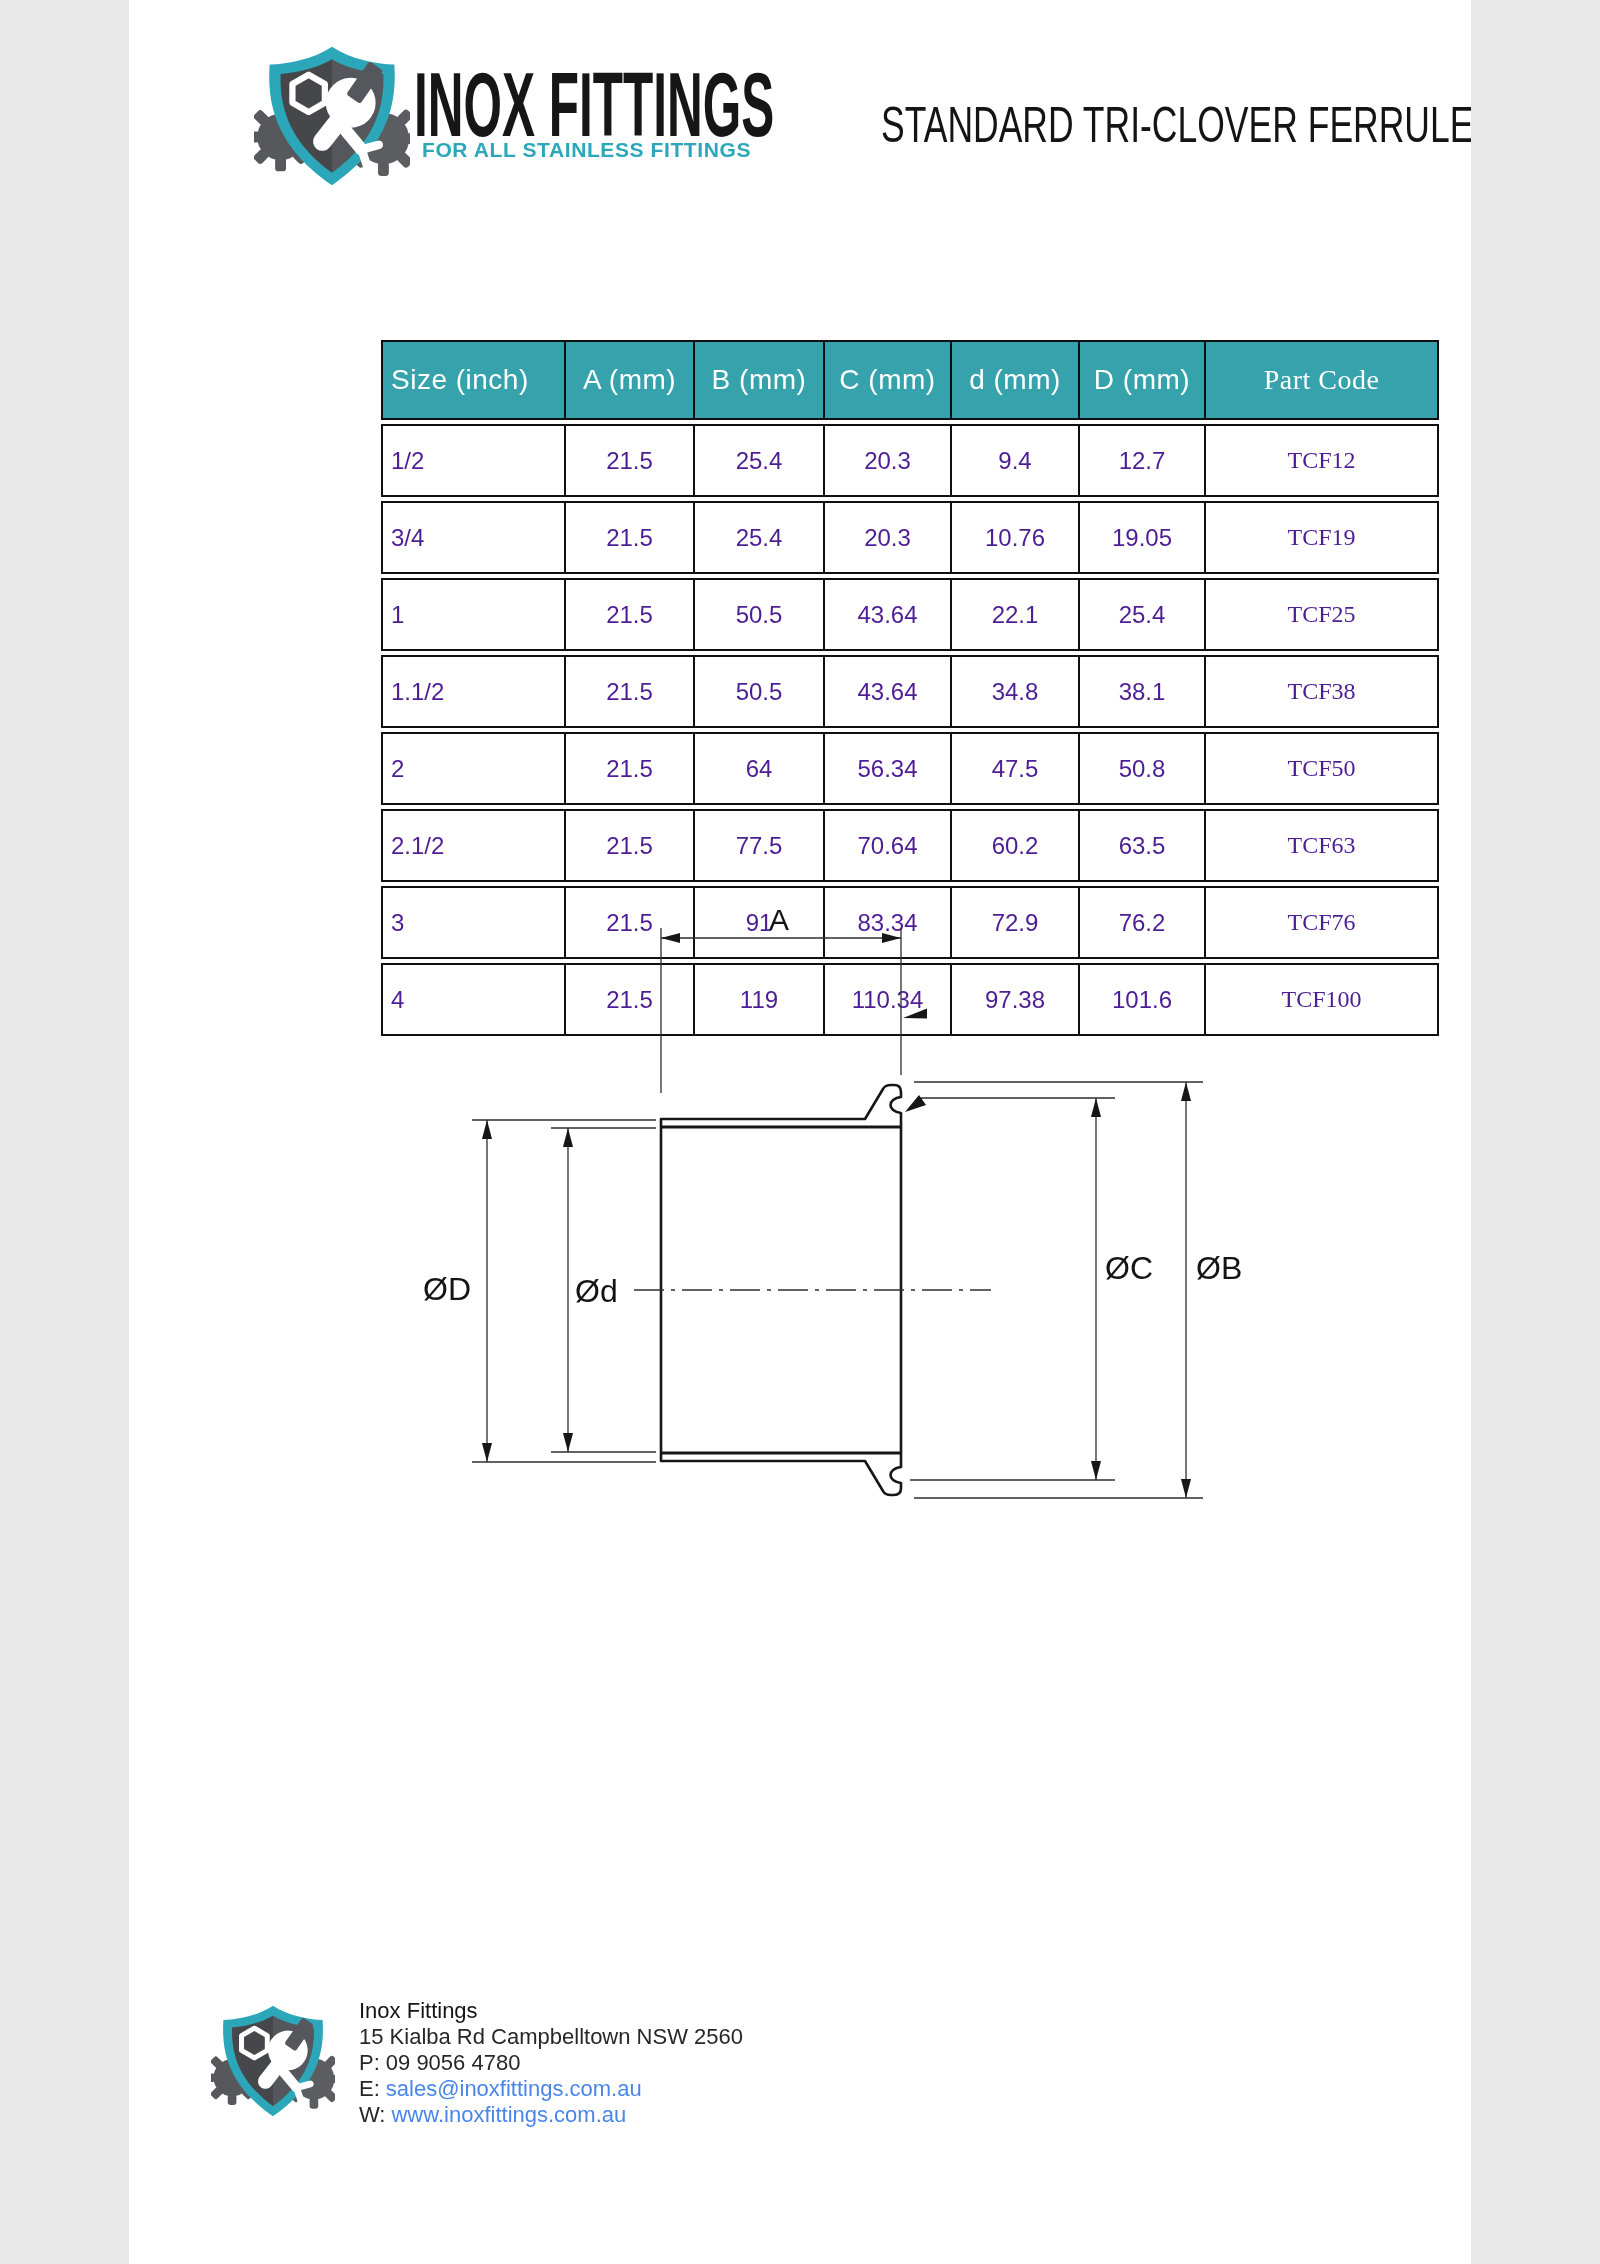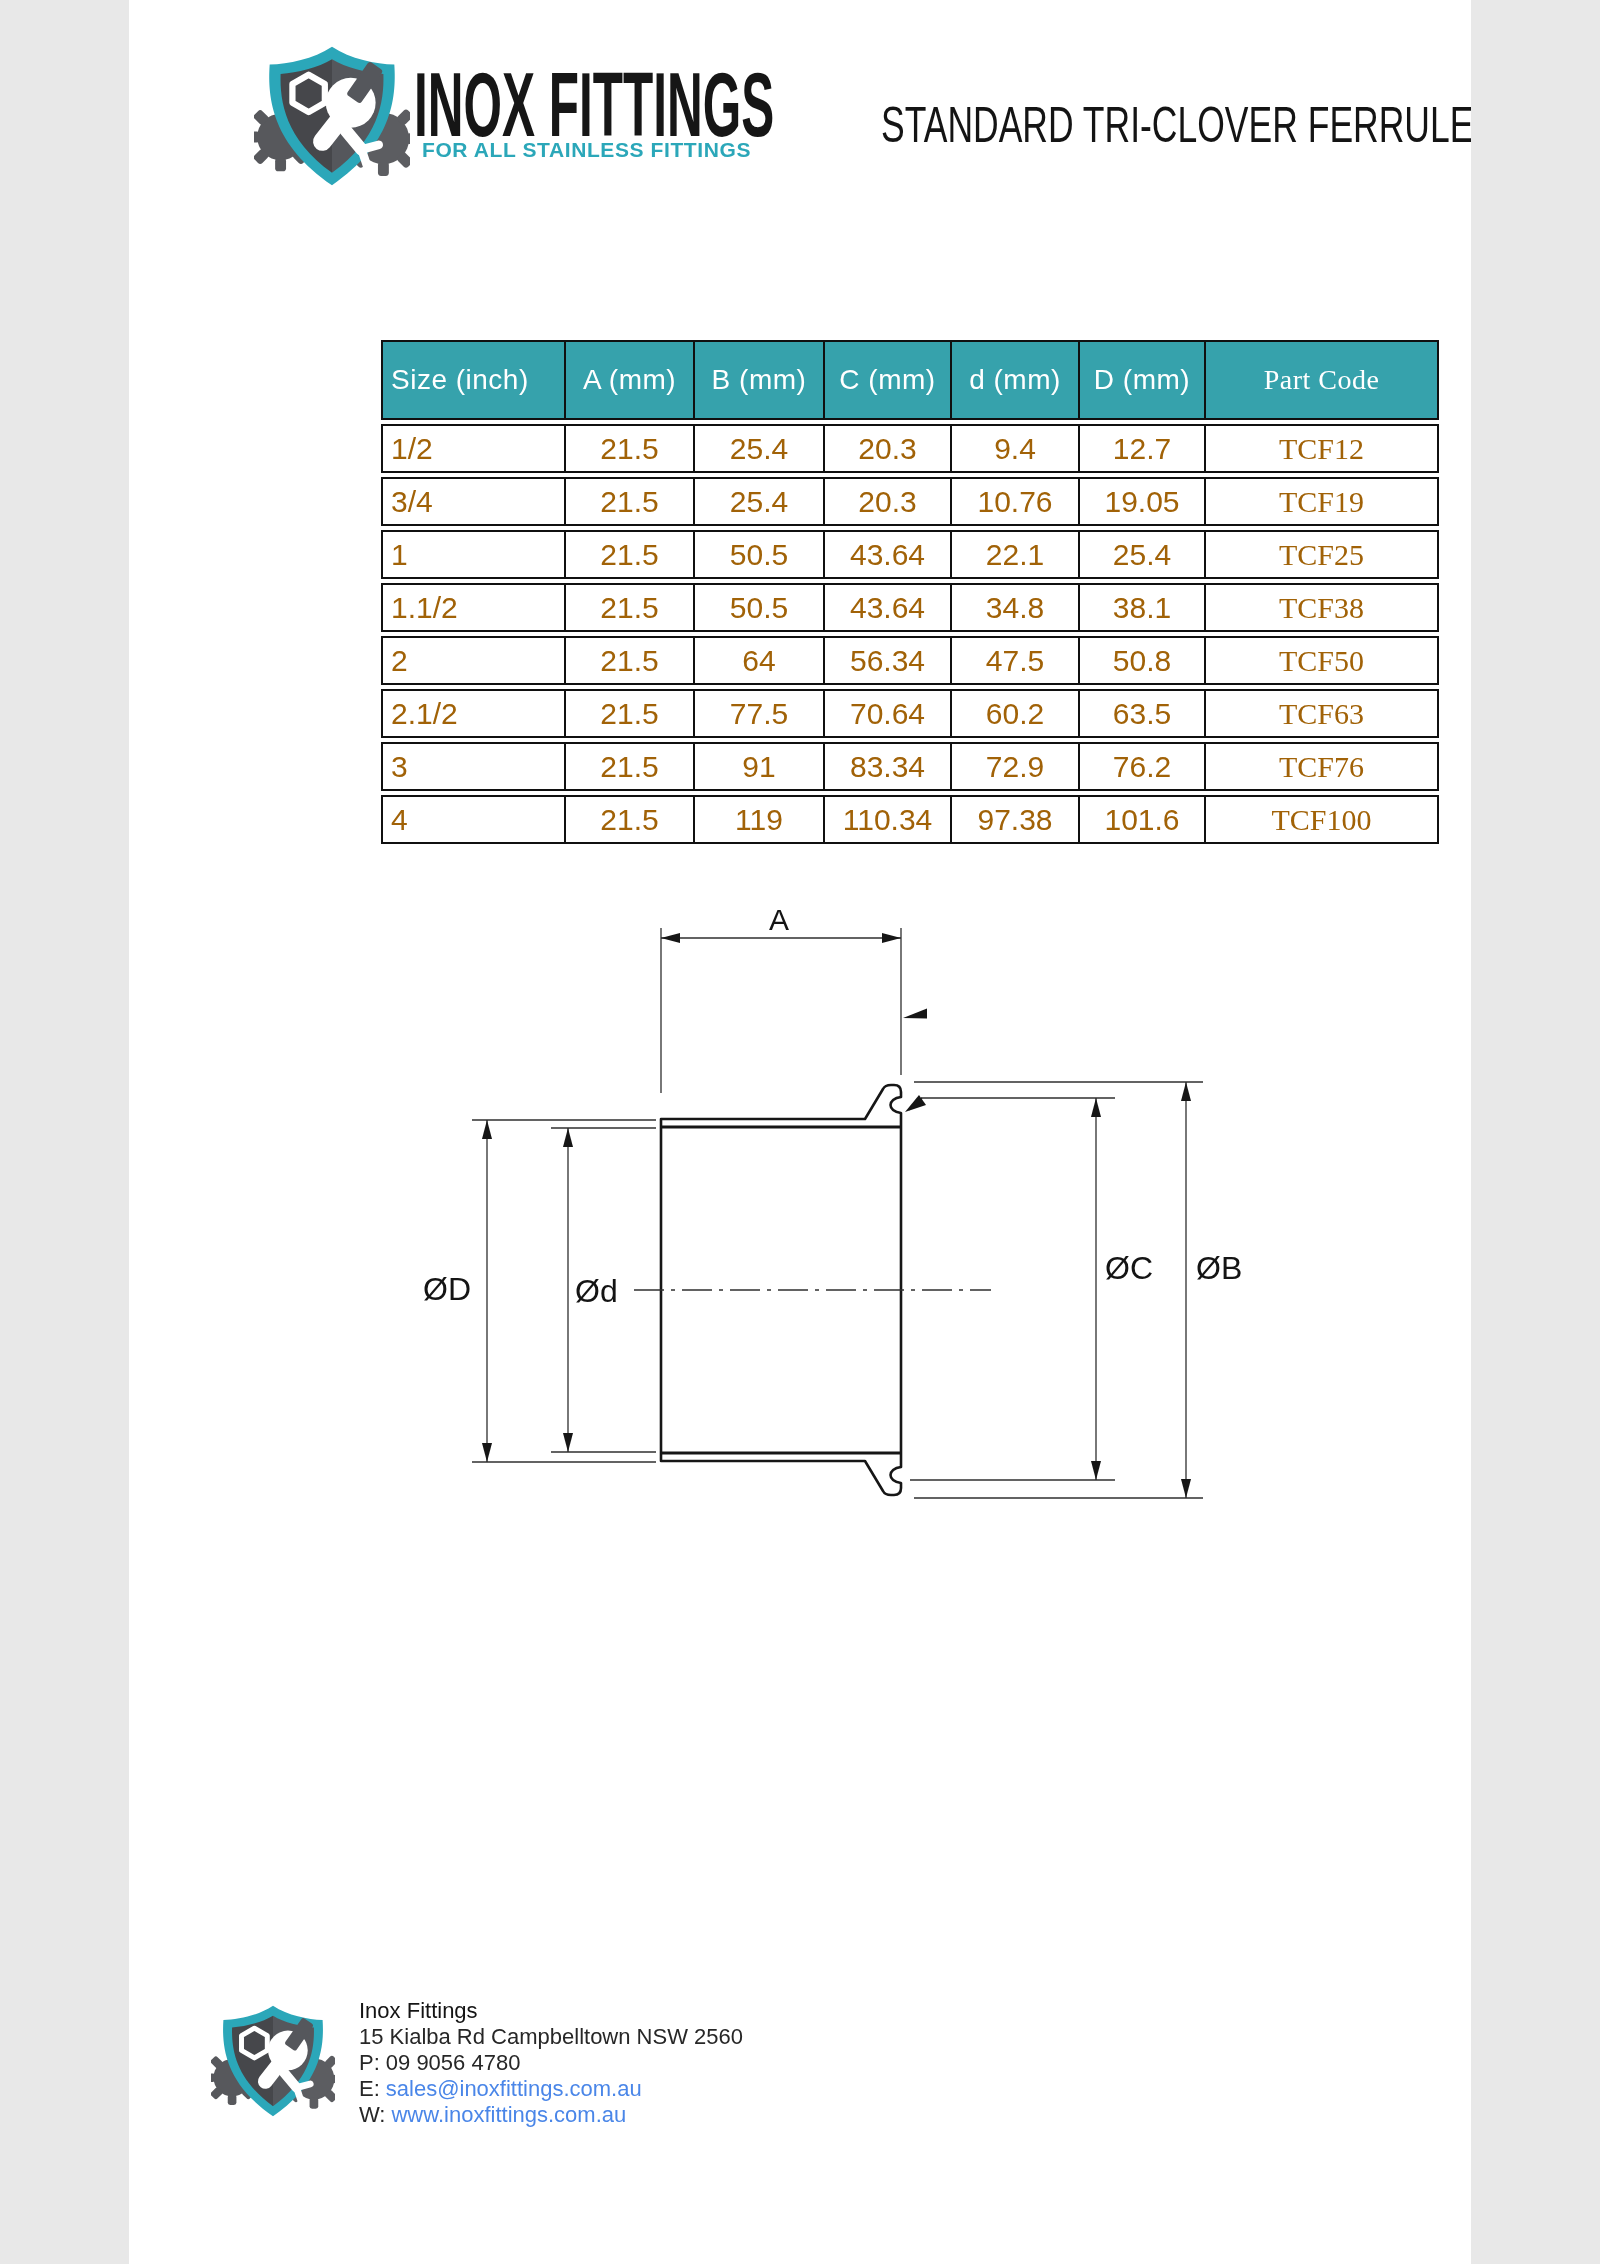--- a/index.html
+++ b/index.html
@@ -31,21 +31,21 @@
     border-collapse:separate;border-spacing:0 4px;table-layout:fixed;
   }
   .spec-table th{
     background:var(--teal-header,#36A2AC);color:#fff;font-weight:400;
     font-size:28px;letter-spacing:0.5px;height:60px;
     border:2px solid #101010;border-left-width:1px;border-right-width:1px;
     text-align:center;padding:8px;
   }
   .spec-table td{
     border:2px solid #101010;border-left-width:1px;border-right-width:1px;
-    height:37px;text-align:center;font-size:30px;color:#a16207;padding:4px;
+    height:37px;text-align:center;font-size:24px;color:#4c1d95;padding:16px;
   }
   .spec-table th:first-child,.spec-table td:first-child{border-left-width:2px;}
   .spec-table th:last-child,.spec-table td:last-child{border-right-width:2px;font-family:Liberation Serif, serif;}
   .spec-table .col-size{text-align:left;padding-left:8px;}
   
   .drawing{position:absolute;left:240px;top:890px;width:950px;height:630px;}
   .drawing text{font-family:"Liberation Sans","DejaVu Sans",sans-serif;fill:#141414;}
   
   .logo-sm{position:absolute;left:82px;top:2002px;width:124px;height:118px;}
   .footer-text{position:absolute;left:230px;top:1998px;font-size:22px;line-height:26px;color:#272727;}

